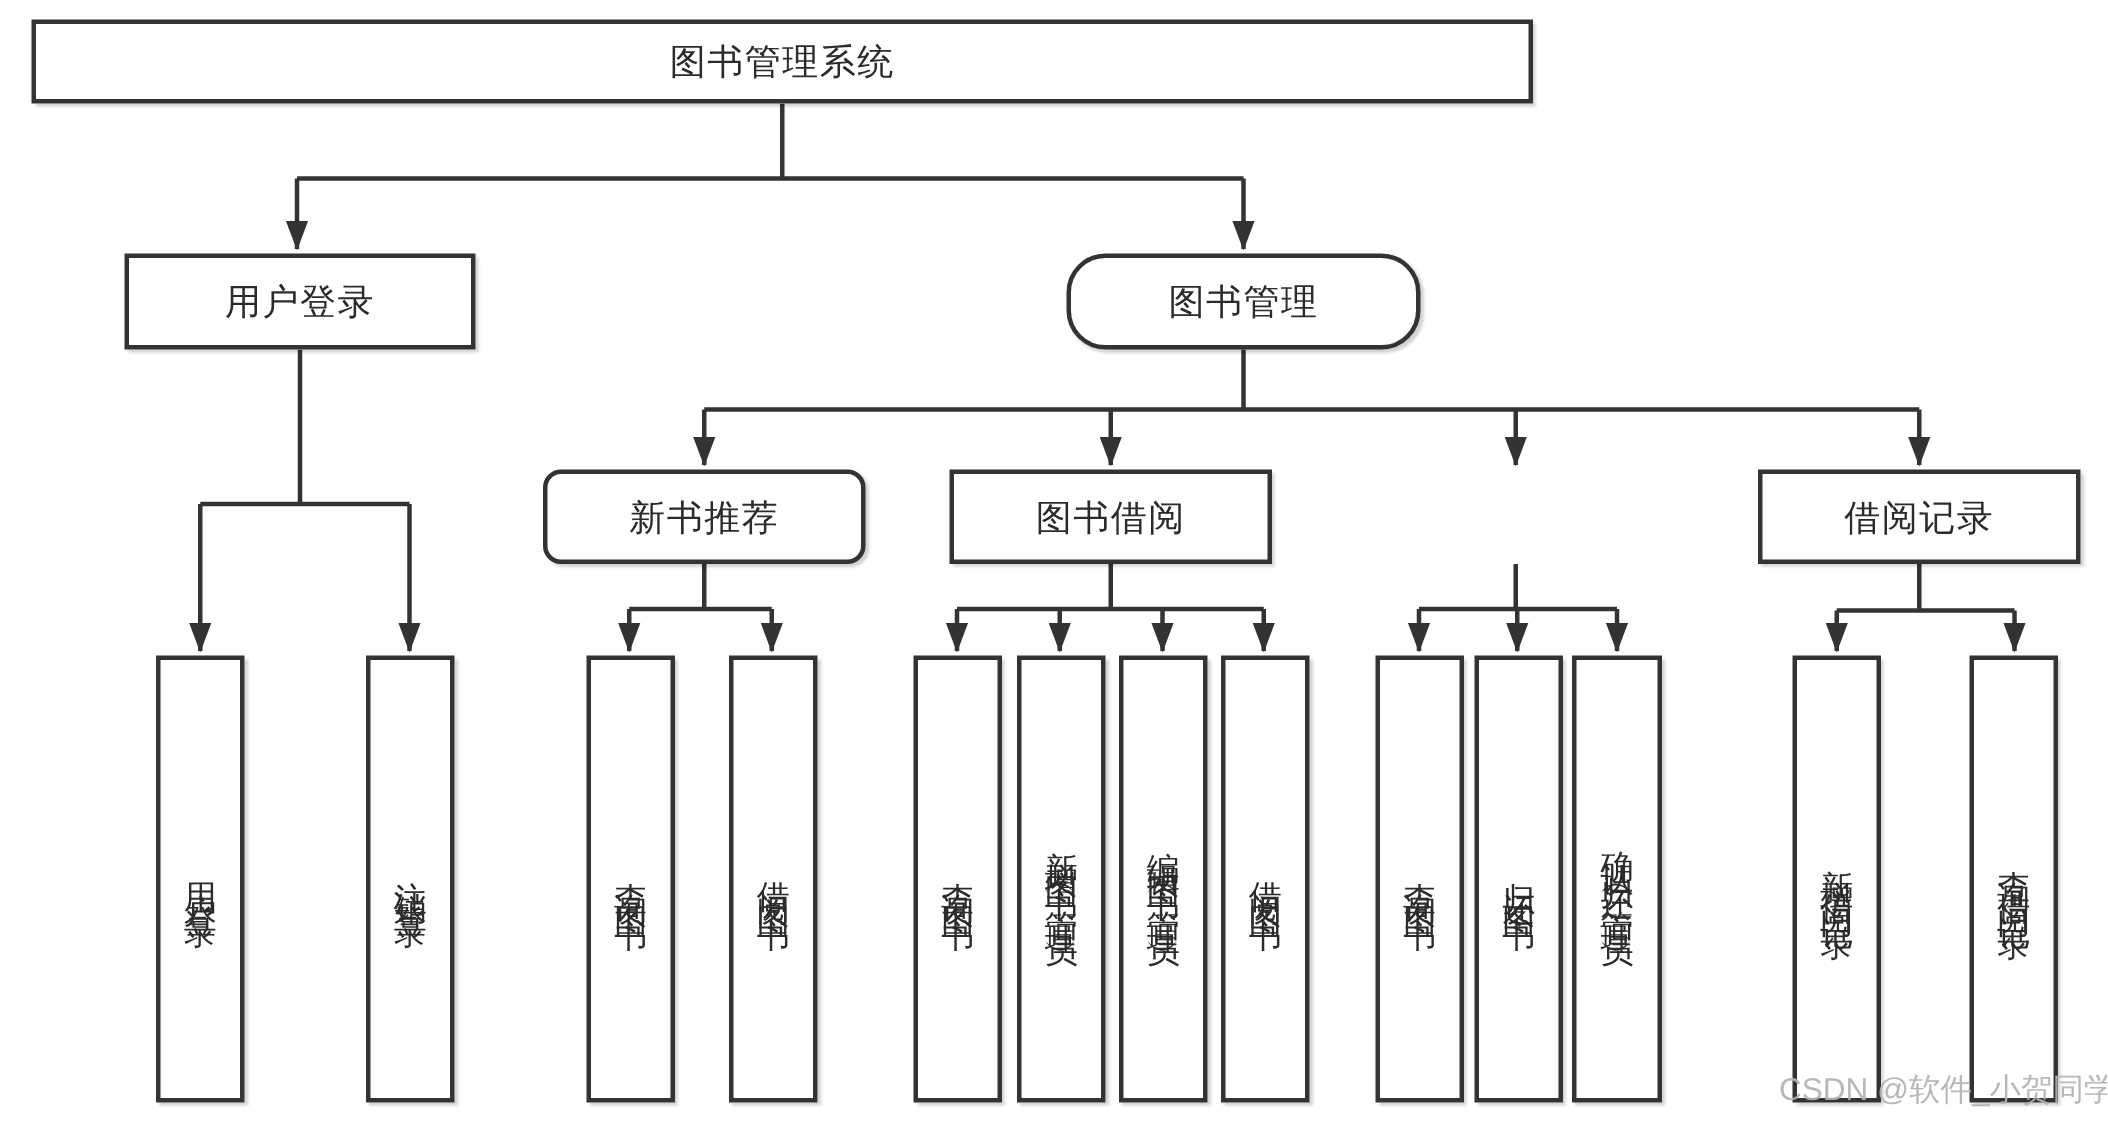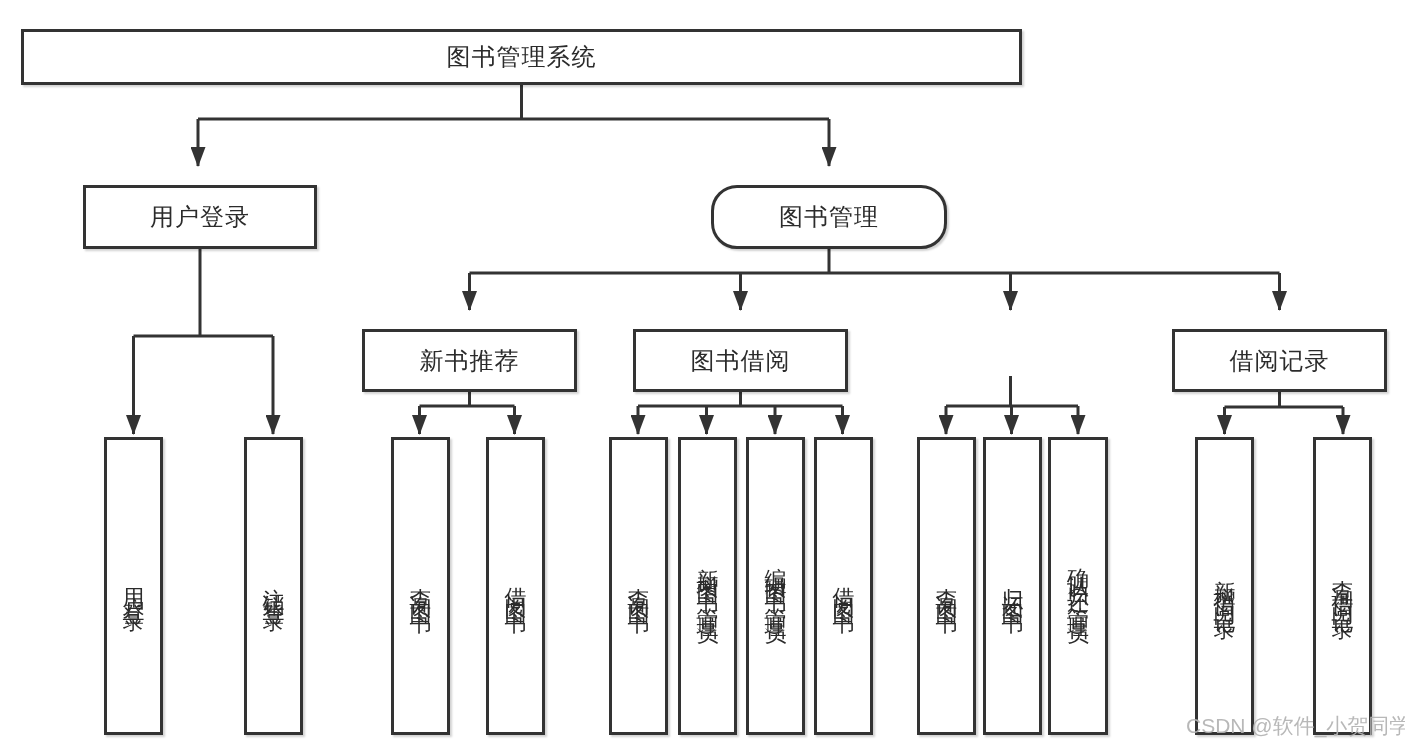--- a/index.html
+++ b/index.html
@@ -30,38 +30,37 @@
     display: flex;
     align-items: center;
     justify-content: center;
     color: #2b2b2b;
     z-index: 2;
   }
   .node.h {
     font-size: 24px;
     letter-spacing: 1px;
     white-space: nowrap;
-    margin-top: 16px;
   }
   .node.leaf .vtext {
     writing-mode: vertical-rl;
     text-orientation: mixed;
     font-size: 22px;
     letter-spacing: 8px;
     line-height: 1;
     white-space: nowrap;
   }
   
   #n-root  { left: 21px;   top: 13px;  width: 1001px; height: 56px; }
   
   #n-login { left: 83px;   top: 169px; width: 234px;  height: 64px; }
   #n-mgmt  { left: 711px;  top: 169px; width: 236px;  height: 64px; border-radius: 26px; }
   
   .l3 { top: 313px; width: 215px; height: 63px; }
-  #n-new  { left: 362px; }
+  #n-new  { left: 362px; border-radius: 12px; }
   #n-bor  { left: 633px; }
   #n-cur  { left: 903px; }
   #n-rec  { left: 1172px; }
   
   .leaf { top: 437px; width: 59px; height: 298px; }
   #lf-a1 { left: 104px; }
   #lf-a2 { left: 244px; }
   #lf-b1 { left: 391px; }
   #lf-b2 { left: 486px; }
   #lf-c1 { left: 609px; }

